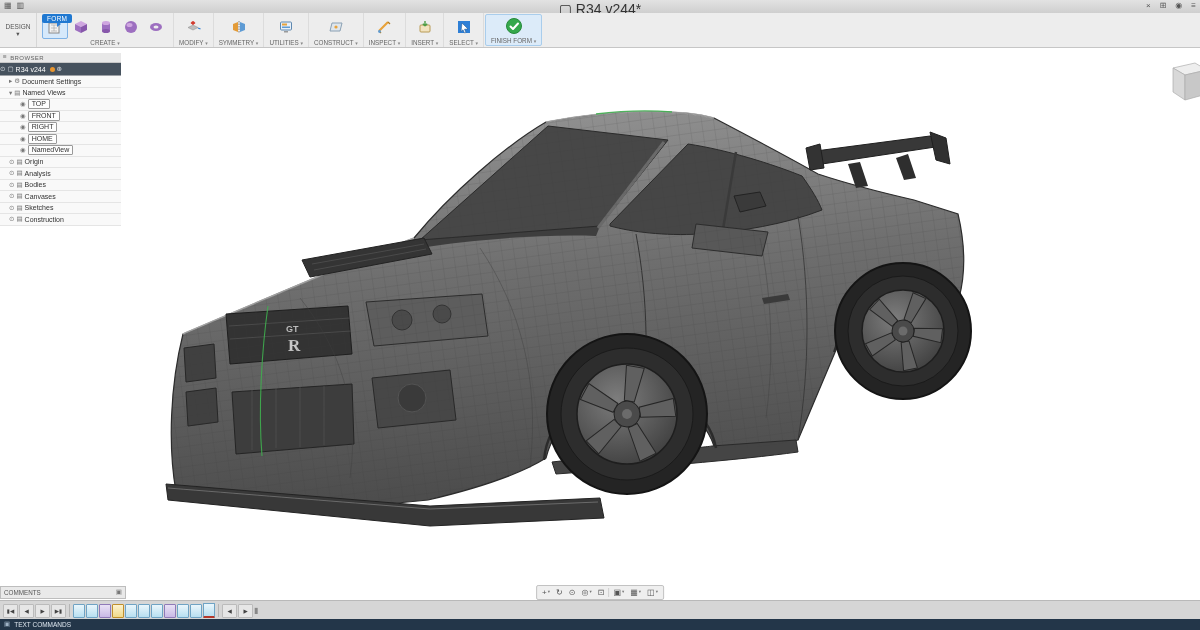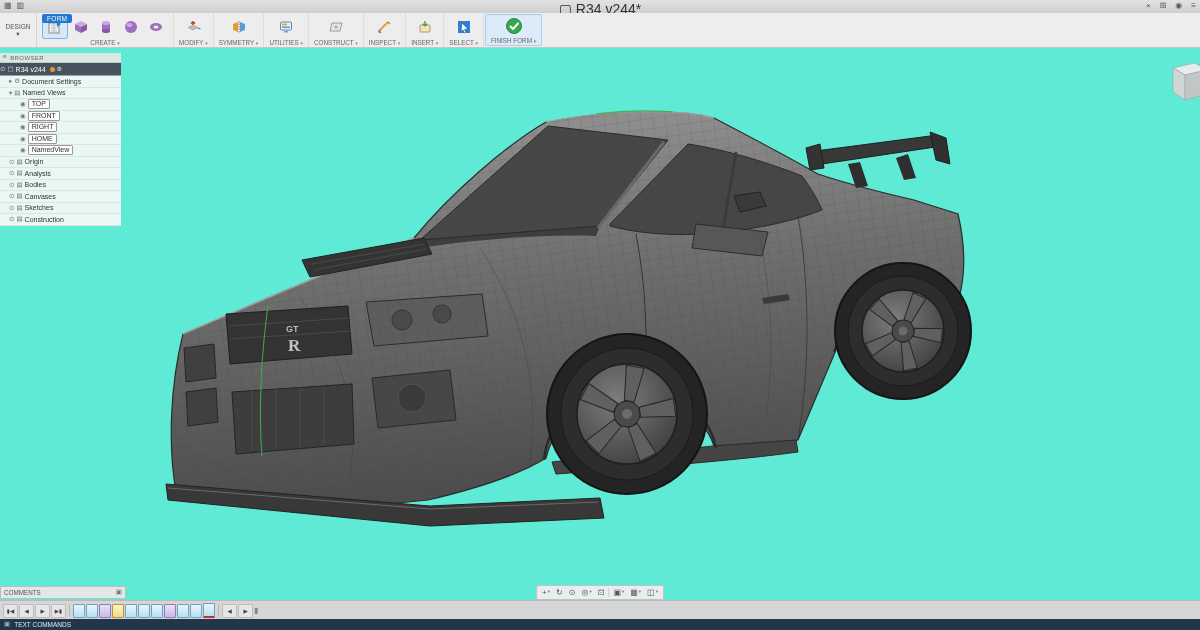--- a/index.html
+++ b/index.html
@@ -26,21 +26,21 @@
   .tb-group{display:flex;flex-direction:column;align-items:center;justify-content:flex-end;
     padding:2px 5px 1px 5px;border-right:1px solid #dcdcdc;position:relative}
   .tb-icons{display:flex;align-items:center;gap:1px;height:22px}
   .tbi{width:24px;height:21px;display:flex;align-items:center;justify-content:center;border-radius:2px}
   .tbi.sel{background:#d6e9fb;border:1px solid #7fb2e5}
   .grp-label{font-size:6.3px;color:#666;margin-top:1px;white-space:nowrap}
   .grp-label .car{font-size:5px;color:#888}
   .tb-group.hl{background:#dcebf9;border:1px solid #a9cdec;border-radius:2px;margin:1px}
 
   
-  .viewport{position:absolute;top:48px;left:0;right:0;height:552px;background:#5eead4;overflow:hidden}
+  .viewport{position:absolute;top:48px;left:0;right:0;height:552px;background:#ffffff;overflow:hidden}
   .modelsvg{position:absolute;left:0;top:0}
 
   
   .viewcube{position:absolute;right:-9px;top:10px;opacity:.95}
 
   
   .browser{position:absolute;left:0;top:5px;width:121px;font-size:7px;color:#333;z-index:30}
   .browser-head{height:9px;display:flex;align-items:center;gap:3px;padding:0 3px;
     background:rgba(230,230,230,.92);border-bottom:1px solid #c8c8c8;color:#666;
     font-size:6px;letter-spacing:.4px}

